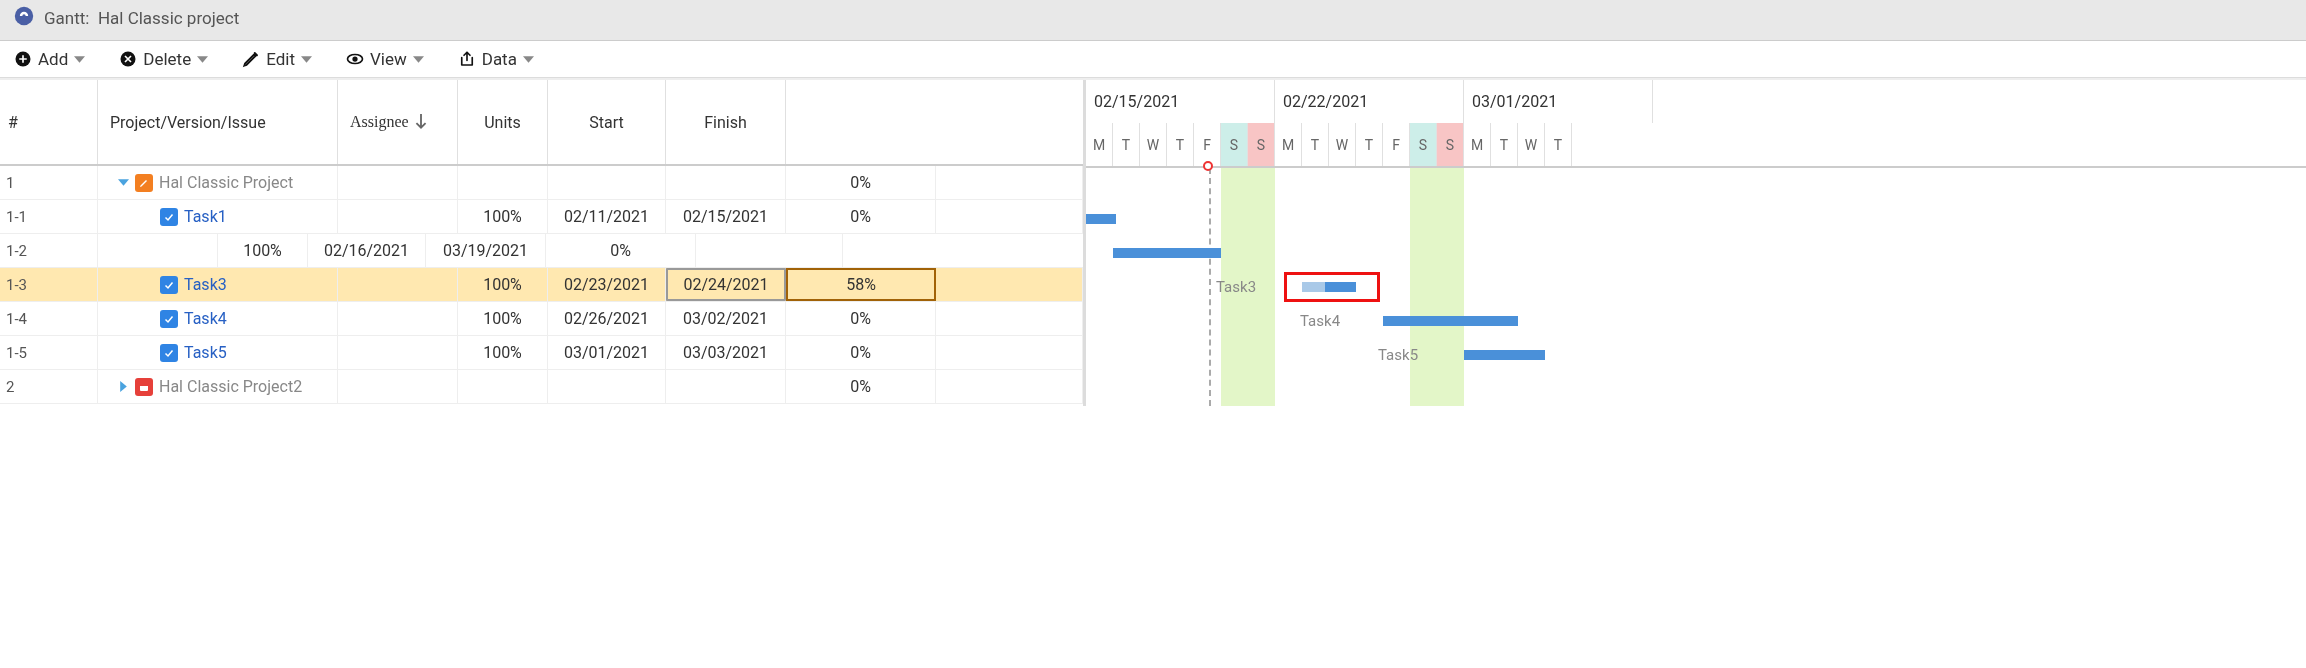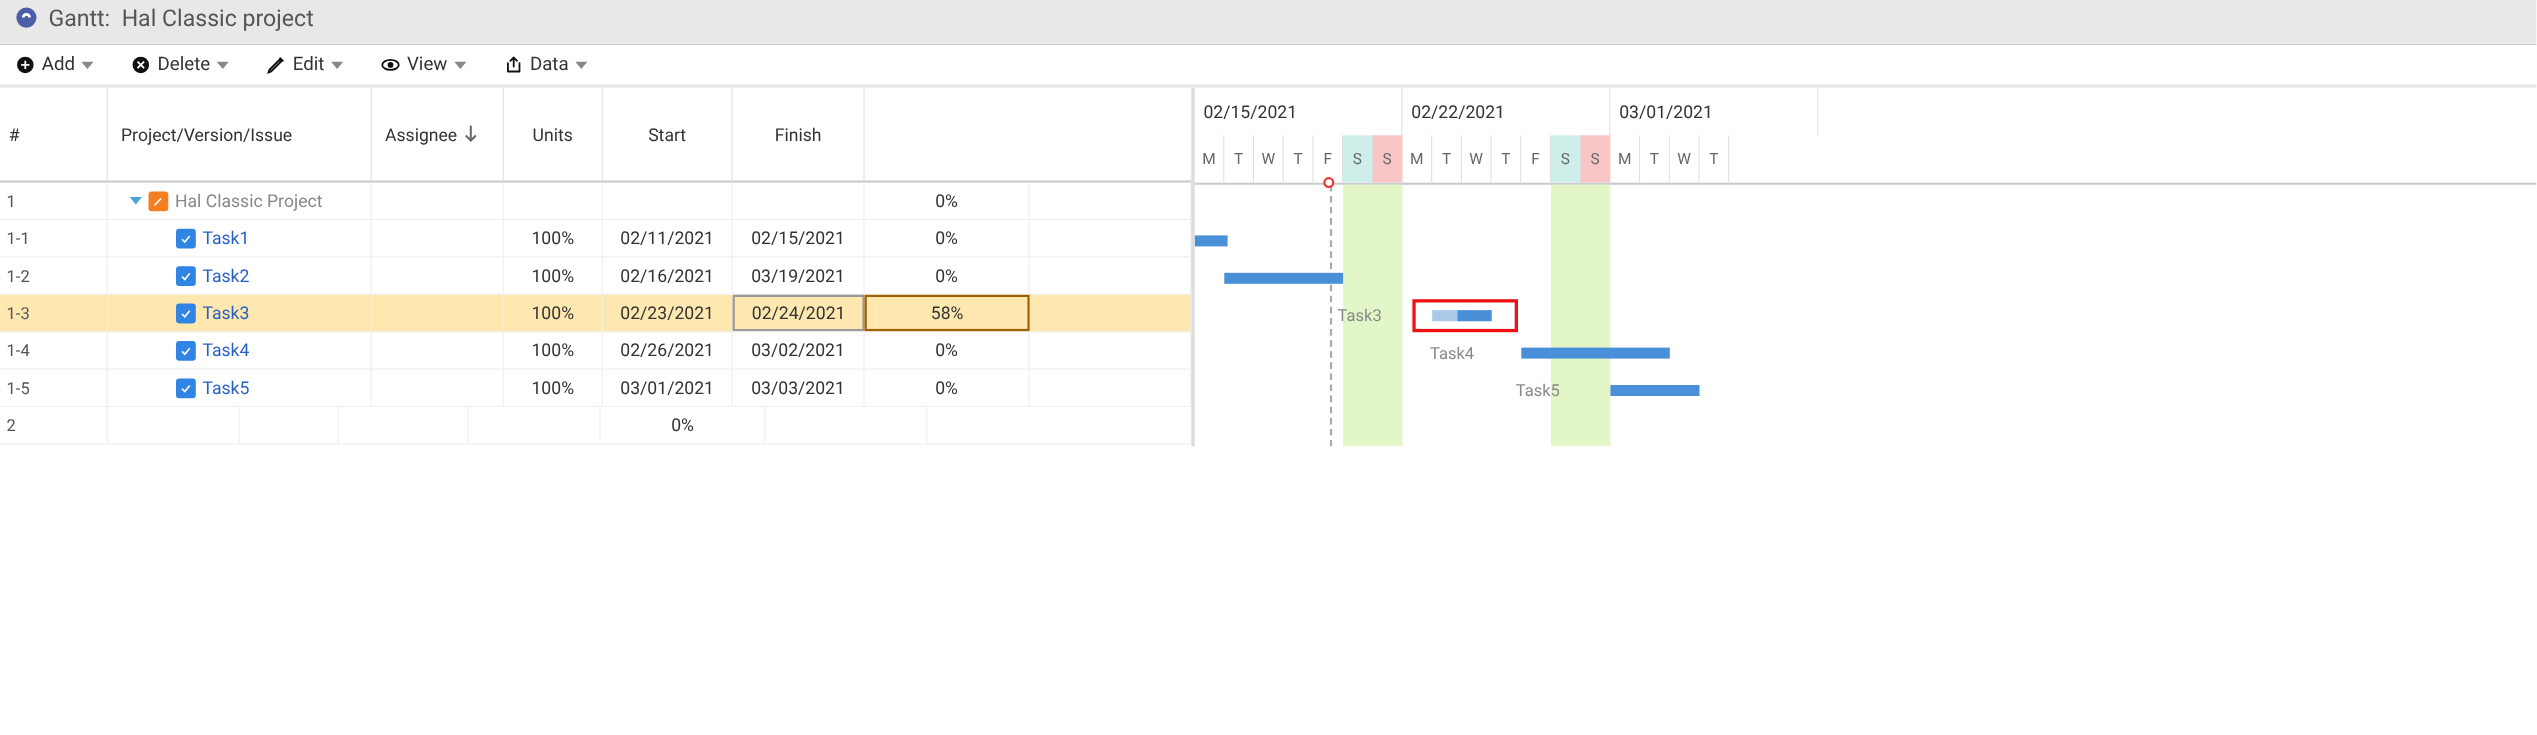--- a/index.html
+++ b/index.html
@@ -14,21 +14,21 @@
   .title-bar {
     background: #e8e8e8;
     padding: 6px 14px 10px 14px;
     border-bottom: 1px solid #ccc;
     display: flex;
     align-items: center;
     gap: 10px;
   }
   .title-bar svg { width: 20px; height: 20px; }
   .title-bar .title {
-    font-size: 21px;
+    font-size: 17px;
     color: #555;
   }
   
   .toolbar {
     display: flex;
     align-items: center;
     padding: 8px 14px;
     gap: 34px;
     border-bottom: 1px solid #dcdcdc;
     background: #fff;
@@ -78,21 +78,21 @@
   .gh {
     border-right: 1px solid #e0e0e0;
     display: flex;
     align-items: center;
     padding: 0 12px;
     font-size: 16px;
     color: #333;
   }
   .col-num    { width: 98px;  padding-left: 8px;}
   .col-name   { width: 240px; }
-  .col-assgn  { width: 120px; }
+  .col-assgn  { width: 120px; font-family: Liberation Serif, serif; }
   .col-units  { width: 90px;  justify-content: center;}
   .col-start  { width: 118px; justify-content: center;}
   .col-finish { width: 120px; justify-content: center;}
   .col-done   { width: 150px; justify-content: center;}
   .col-desc   { width: 147px; justify-content: center;}
   .gh svg { width: 12px; height: 16px; margin-left: 6px; }
   
   .grid-body .row {
     display: flex;
     height: 34px;
@@ -329,31 +329,20 @@
           </div>
           <div class="cell col-assgn"></div>
           <div class="cell col-units">100%</div>
           <div class="cell col-start">02/11/2021</div>
           <div class="cell col-finish">02/15/2021</div>
           <div class="cell col-done">0%</div>
           <div class="cell col-desc"></div>
         </div>
         <div class="row">
           <div class="cell col-num">1-2</div>
-          <div class="cell col-name">
-            <span class="name-wrap">
-              <span class="indent2"></span>
-              <span class="task-check">
-                <svg viewBox="0 0 24 24">
-                  <path d="M5 13l5 5 9-11" fill="none" stroke="#fff" stroke-width="3"></path>
-                </svg>
-              </span>
-              <span class="task-link">Task2</span>
-            </span>
-          </div>
           <div class="cell col-assgn"></div>
           <div class="cell col-units">100%</div>
           <div class="cell col-start">02/16/2021</div>
           <div class="cell col-finish">03/19/2021</div>
           <div class="cell col-done">0%</div>
           <div class="cell col-desc"></div>
         </div>
         <div class="row selected">
           <div class="cell col-num">1-3</div>
           <div class="cell col-name">
@@ -409,20 +398,37 @@
           </div>
           <div class="cell col-assgn"></div>
           <div class="cell col-units">100%</div>
           <div class="cell col-start">03/01/2021</div>
           <div class="cell col-finish">03/03/2021</div>
           <div class="cell col-done">0%</div>
           <div class="cell col-desc"></div>
         </div>
         <div class="row">
           <div class="cell col-num">2</div>
+          <div class="cell col-name">
+            <span class="name-wrap">
+              <span class="indent1"></span>
+              <span class="disclose">
+                <svg viewBox="0 0 6 10">
+                  <path d="M0 0l6 5-6 5z" fill="#4aa3df"></path>
+                </svg>
+              </span>
+              <span class="proj-icon red">
+                <svg viewBox="0 0 24 24">
+                  <rect x="4" y="6" width="16" height="14" rx="2" fill="#fff"></rect>
+                  <rect x="4" y="6" width="16" height="4" fill="#e6403a"></rect>
+                </svg>
+              </span>
+              <span class="proj-label">Hal Classic Project2</span>
+            </span>
+          </div>
           <div class="cell col-assgn"></div>
           <div class="cell col-units"></div>
           <div class="cell col-start"></div>
           <div class="cell col-finish"></div>
           <div class="cell col-done">0%</div>
           <div class="cell col-desc"></div>
         </div>
       </div>
   </div>
 

